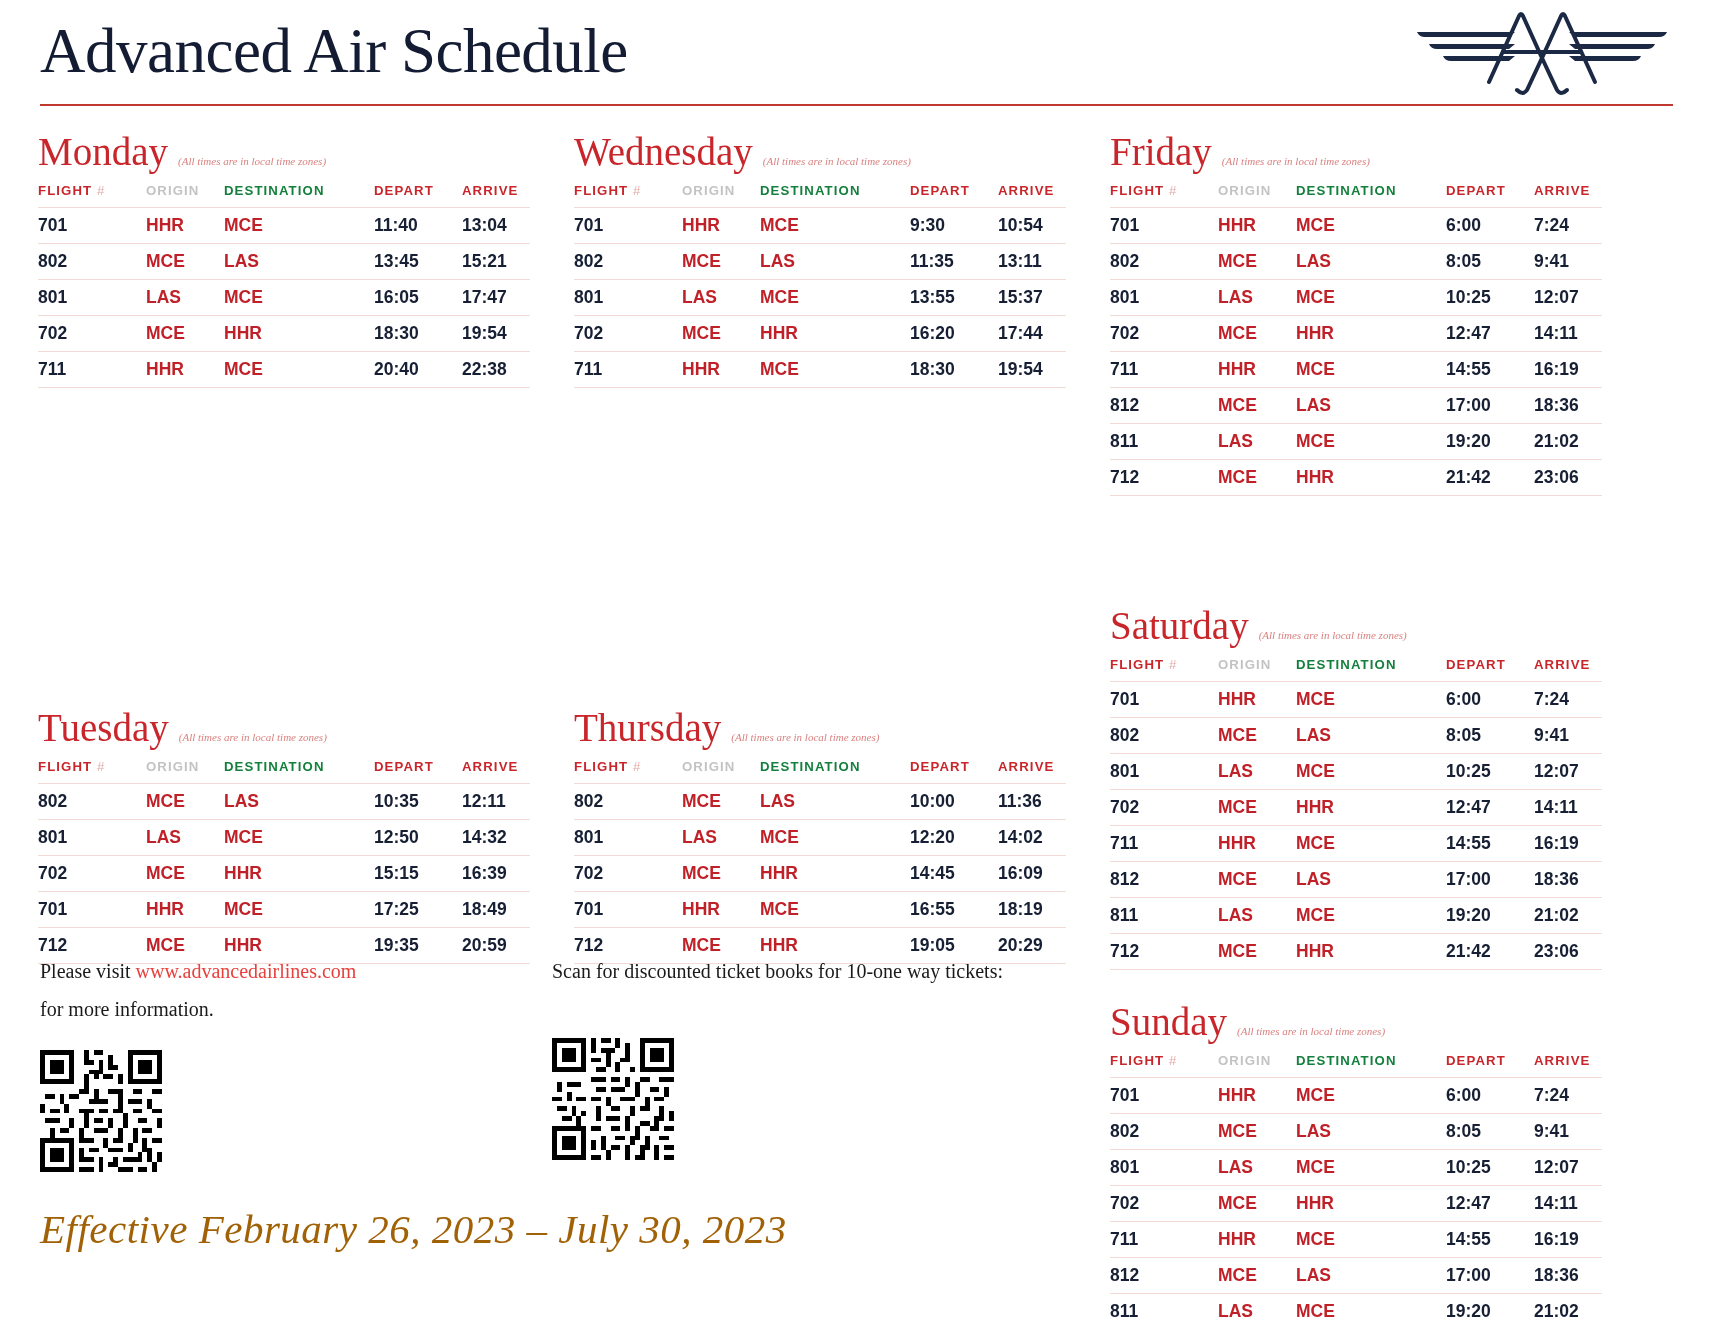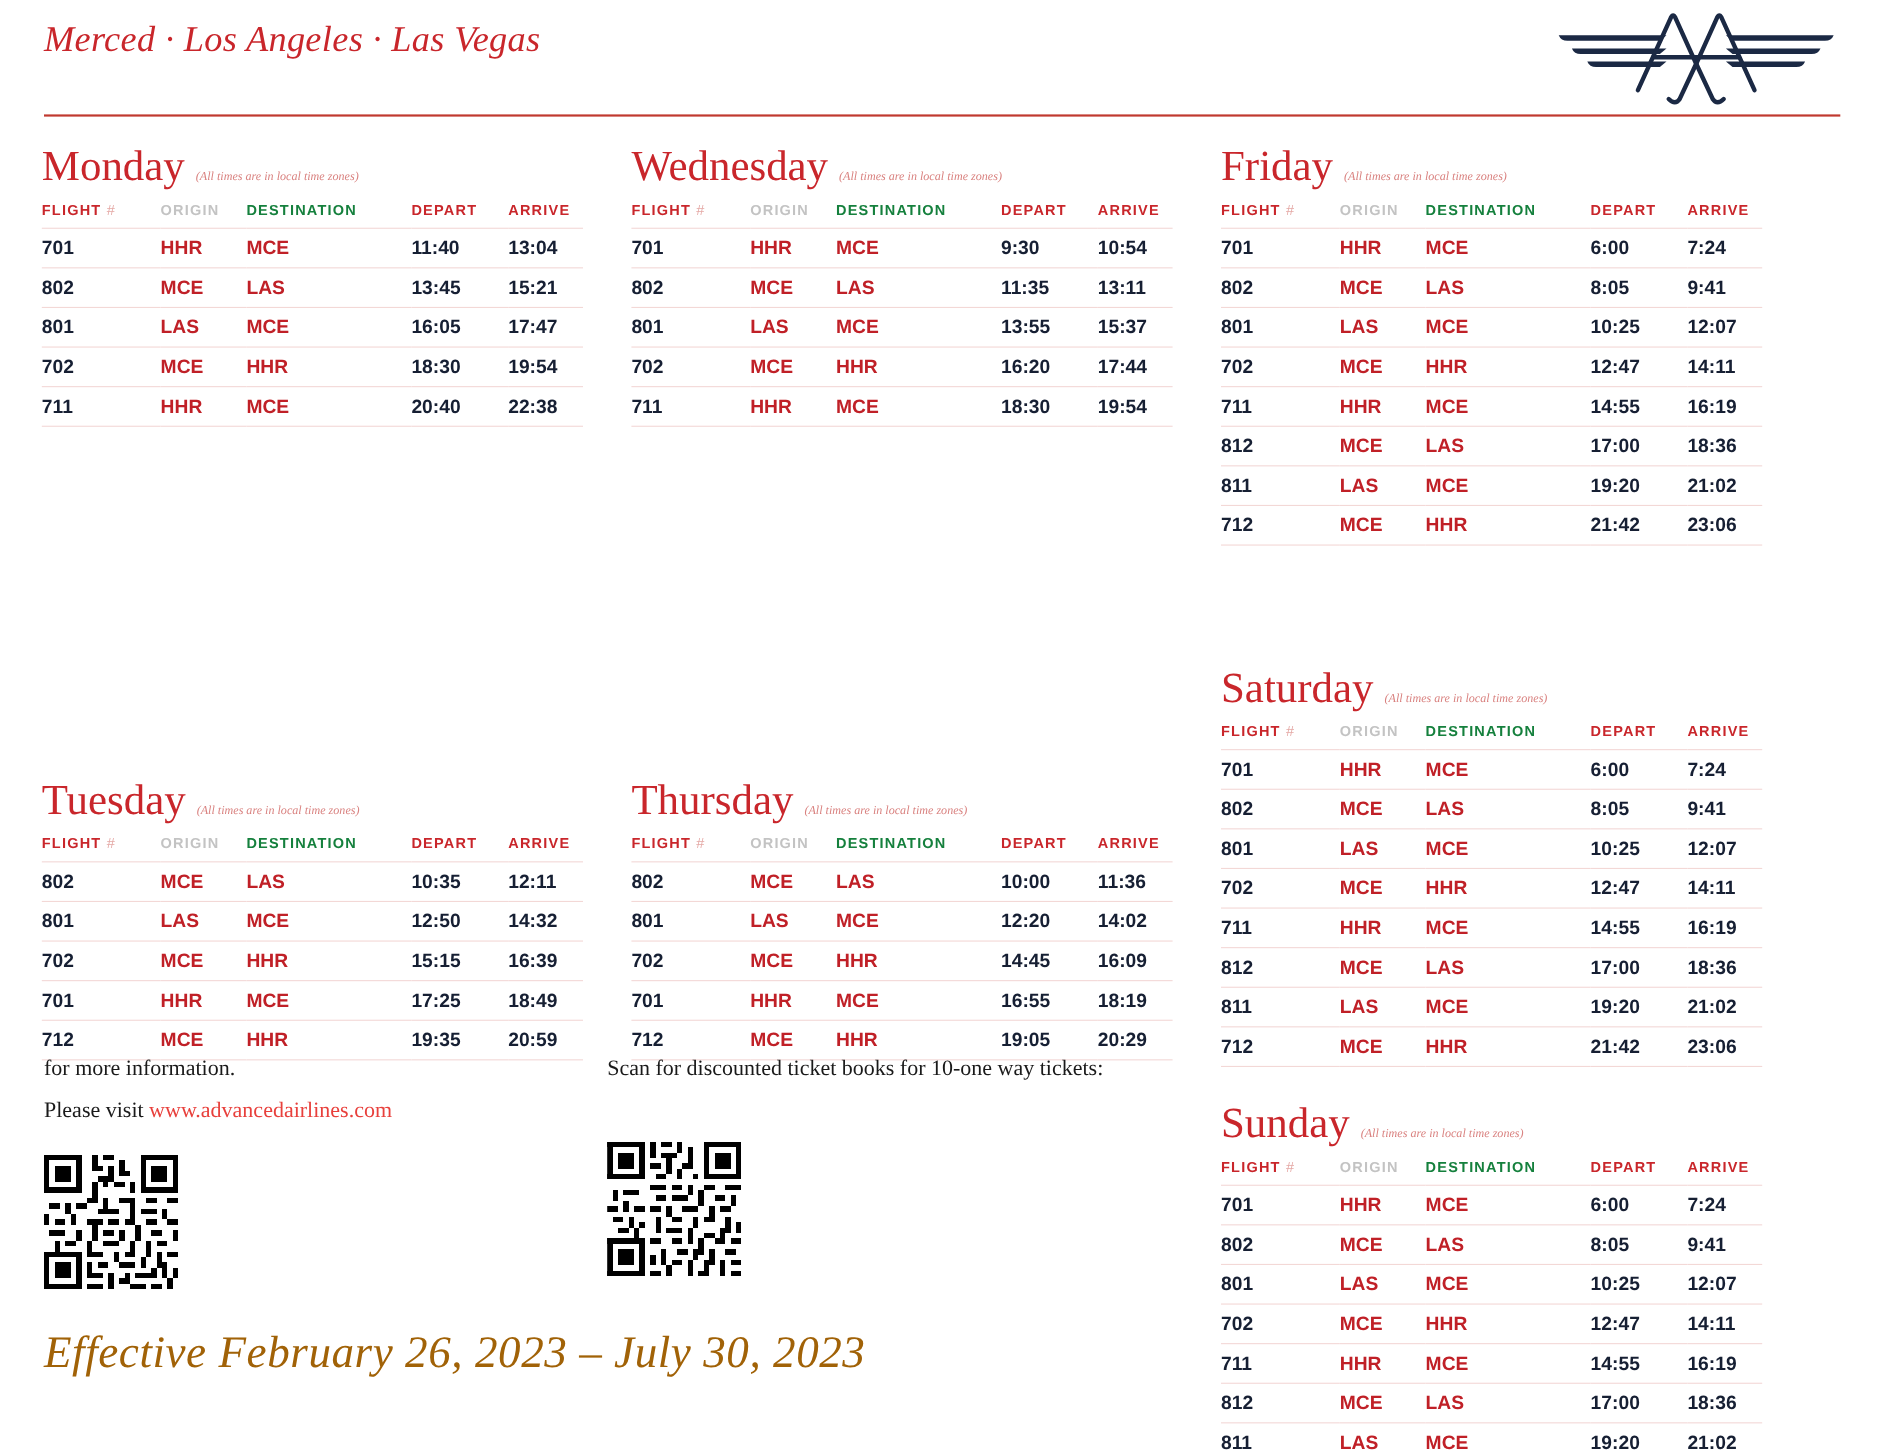--- a/index.html
+++ b/index.html
@@ -178,21 +178,21 @@
     letter-spacing: 0.5px;
   }
 </style>
 </head>
 <body>
 
 <div class="page">
 
   <div class="masthead">
     <div class="title-wrap">
-      <span class="sub-title">Merced · Los Angeles · Las Vegas</span>
+      <span class="main-title">Advanced Air Schedule</span>
     </div>
 
     <div class="logo">
       <svg viewBox="0 0 262 92" width="262" height="92" xmlns="http://www.w3.org/2000/svg">
         <g fill="none" stroke="#1b2944" stroke-width="3.2" stroke-linecap="round">
 
           <path d="M6 28 L104 28 M104 28 L98 33 L14 33 Q8 33 6 28 Z" fill="#1b2944" stroke="none"></path>
           <path d="M18 40 L104 40 L98 45 L26 45 Q20 45 18 40 Z" fill="#1b2944" stroke="none"></path>
           <path d="M32 52 L104 52 L98 57 L40 57 Q34 57 32 52 Z" fill="#1b2944" stroke="none"></path>
 
@@ -680,22 +680,22 @@
             </tbody>
         </table>
       </div>
 
     </div>
   </div>
 
   <div class="footer">
     <div class="footer-cols">
       <div class="fc-left">
+        <div class="foot-line"><span>Please visit </span><span class="foot-link">www.advancedairlines.com</span></div>
         <div class="foot-line">for more information.</div>
-        <div class="foot-line"><span>Please visit </span><span class="foot-link">www.advancedairlines.com</span></div>
         <div class="qr">
           <svg viewBox="0 0 25 25" width="122" height="122" shape-rendering="crispEdges" xmlns="http://www.w3.org/2000/svg">
             <rect width="25" height="25" fill="#fff"></rect>
             <g fill="#000">
               <rect x="0" y="0" width="7" height="1"></rect>
                 <rect x="0" y="6" width="7" height="1"></rect>
               <rect x="0" y="0" width="1" height="7"></rect>
                 <rect x="6" y="0" width="1" height="7"></rect>
               <rect x="2" y="2" width="3" height="3"></rect>
               <rect x="18" y="0" width="7" height="1"></rect>

